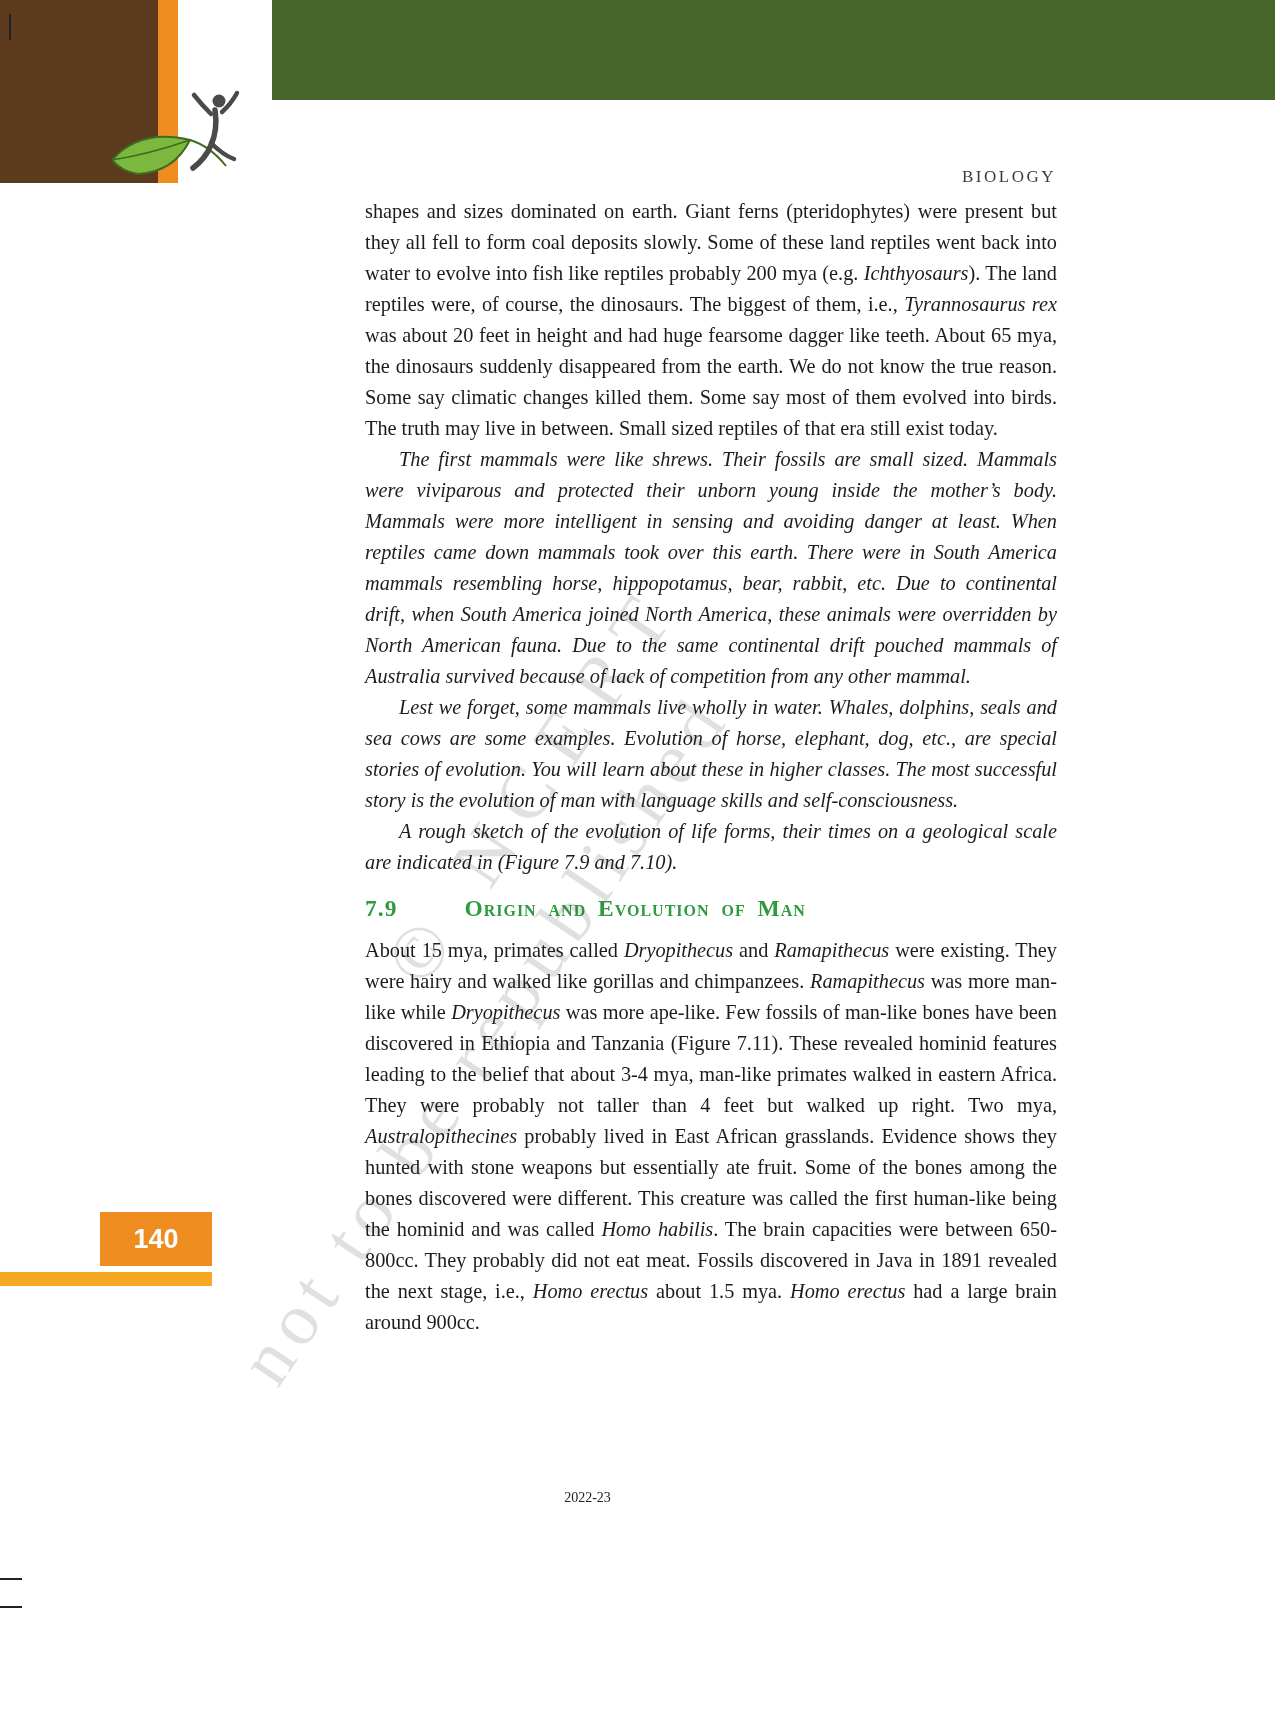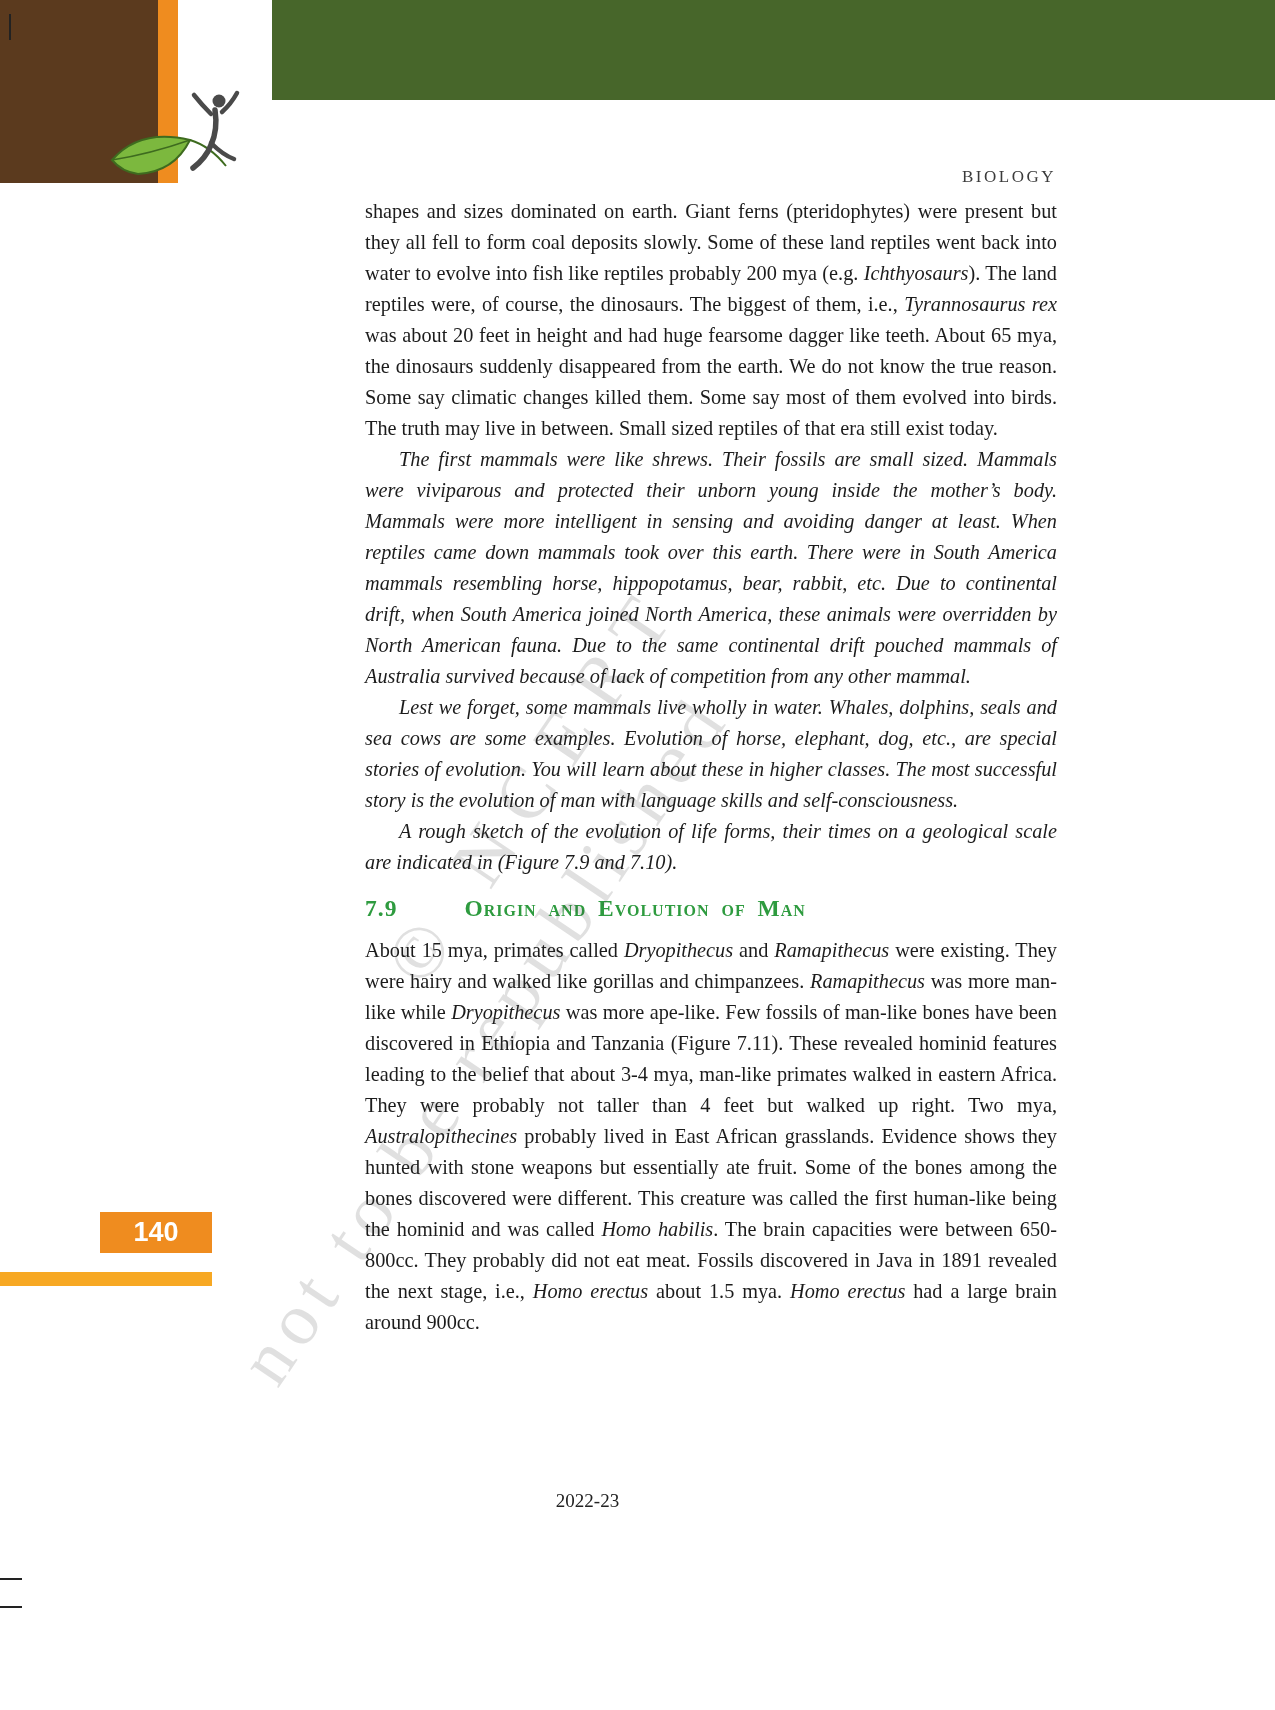--- a/index.html
+++ b/index.html
@@ -33,29 +33,29 @@
   .para { margin:0; }
   .para.indent { text-indent:34px;font-style:italic; }
   .para em { font-style:italic; }
 
   .heading { margin:15px 0 11px 0; color:var(--heading-green,#2e9b3f);
              font-size:23.5px; font-weight:bold; word-spacing:5px; text-align:left; }
   .heading .hnum { margin-right:21px; letter-spacing:1px; }
   .heading .htitle { font-variant:small-caps; letter-spacing:1px;margin-left:46px; }
 
   
-  .pagenum-box { position:absolute; left:100px; top:1212px; width:112px; height:41px;
+  .pagenum-box { position:absolute; left:100px; top:1212px; width:112px; height:54px;
                  background:var(--orange,#ef8c1f); color:#fff; font-size:27px; font-weight:bold;
                  display:flex; align-items:center; justify-content:center;
                  font-family:"Liberation Sans", sans-serif; }
   .pagenum-bar { position:absolute; left:0; top:1272px; width:212px; height:14px;
                  background:var(--orange-bar,#f7a823); }
 
   .footer { position:absolute; left:0; top:1490px; width:1175px; text-align:center;
-            font-size:19px; color:#222; }
+            font-size:14px; color:#222; }
 
   
   .watermark { position:absolute; font-size:74px; color:rgba(60,60,60,0.16);
                transform-origin:0 0; white-space:nowrap; z-index:3;
                pointer-events:none; font-family:"Liberation Serif", serif; }
   .wm1 { left:368px; top:952px; transform:rotate(-56deg); letter-spacing:22px; }
   .wm2 { left:222px; top:1352px; transform:rotate(-56deg); letter-spacing:9px; }
 </style>
 </head>
 <body>

